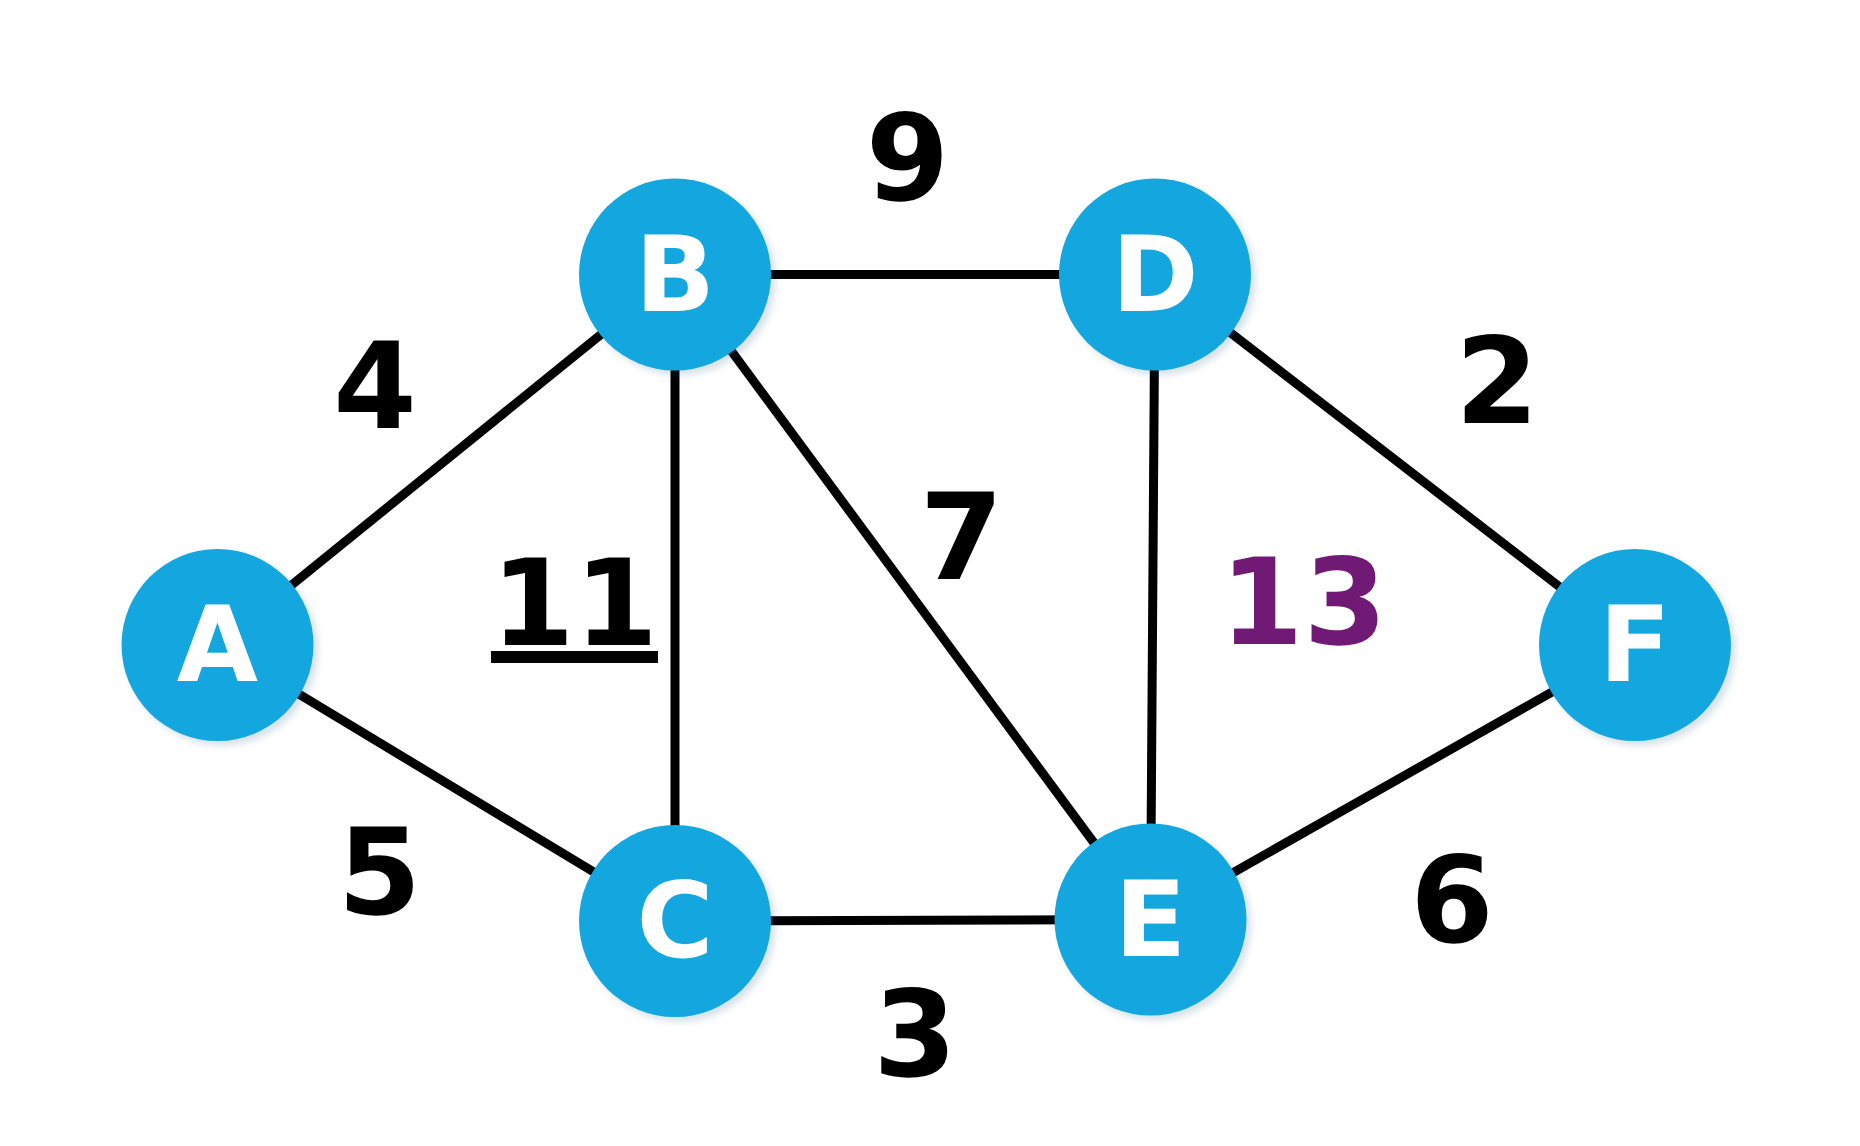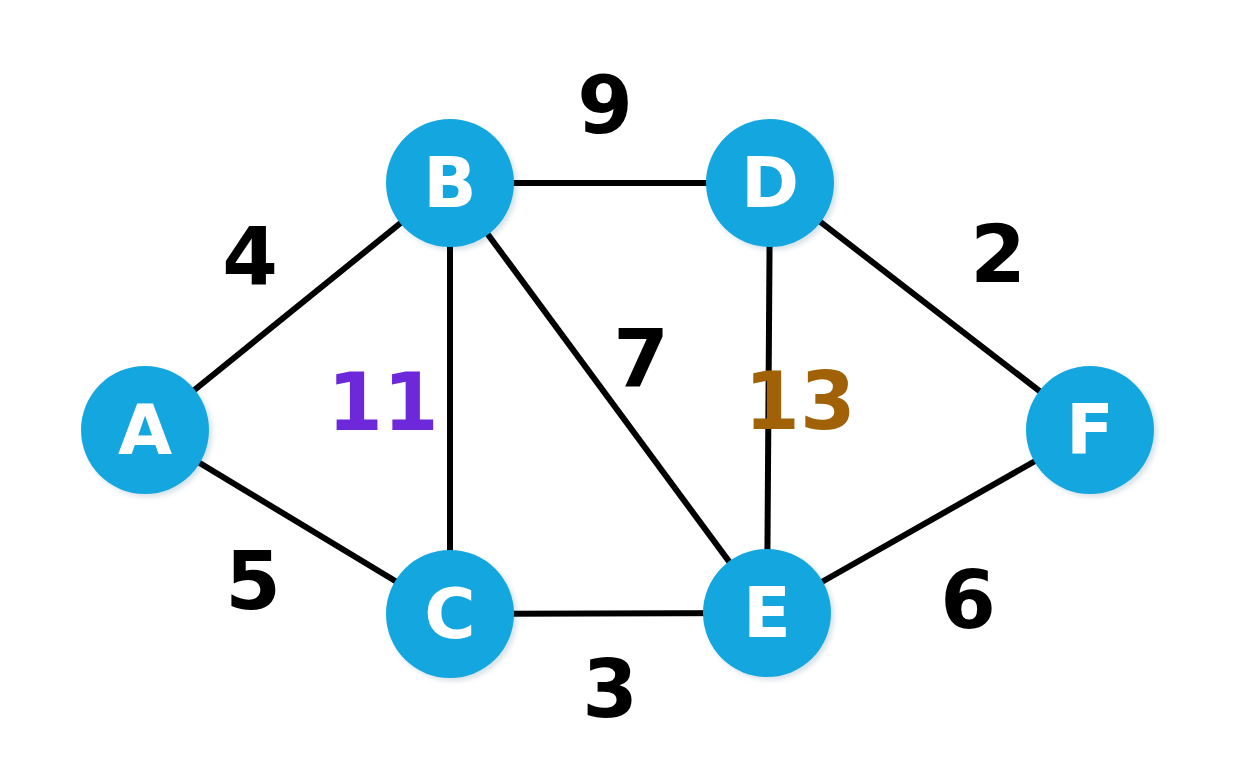--- a/index.html
+++ b/index.html
@@ -76,20 +76,20 @@
       <span class="node-label" style="color: rgb(255, 255, 255);">D</span>
     </div>
     <div class="node" style="left: 703px; top: 549px; background: rgb(20, 167, 223);">
       <span class="node-label" style="color: rgb(255, 255, 255);">E</span>
     </div>
     <div class="node" style="left: 1026px; top: 366px; background: rgb(20, 167, 223);">
       <span class="node-label" style="color: rgb(255, 255, 255);">F</span>
     </div>
     <div class="edge-weight" style="left: 250px; top: 258px; color: rgb(0, 0, 0);">4</div>
     <div class="edge-weight" style="left: 253px; top: 582px; color: rgb(0, 0, 0);">5</div>
-    <div class="edge-weight" style="left: 383px; top: 403px; color: #6d28d9;">11</div>
+    <div class="edge-weight" style="left: 383px; top: 403px; color: #000000; text-decoration: underline;">11</div>
     <div class="edge-weight" style="left: 605px; top: 106px; color: rgb(0, 0, 0);">9</div>
     <div class="edge-weight" style="left: 641px; top: 359px; color: rgb(0, 0, 0);">7</div>
     <div class="edge-weight" style="left: 610px; top: 690px; color: rgb(0, 0, 0);">3</div>
-    <div class="edge-weight" style="left: 800px; top: 402px; color: #a16207;">13</div>
+    <div class="edge-weight" style="left: 869px; top: 402px; color: #701a75;">13</div>
     <div class="edge-weight" style="left: 998px; top: 255px; color: rgb(0, 0, 0);">2</div>
     <div class="edge-weight" style="left: 968px; top: 601px; color: rgb(0, 0, 0);">6</div>
   </div>
 
 </body></html>

